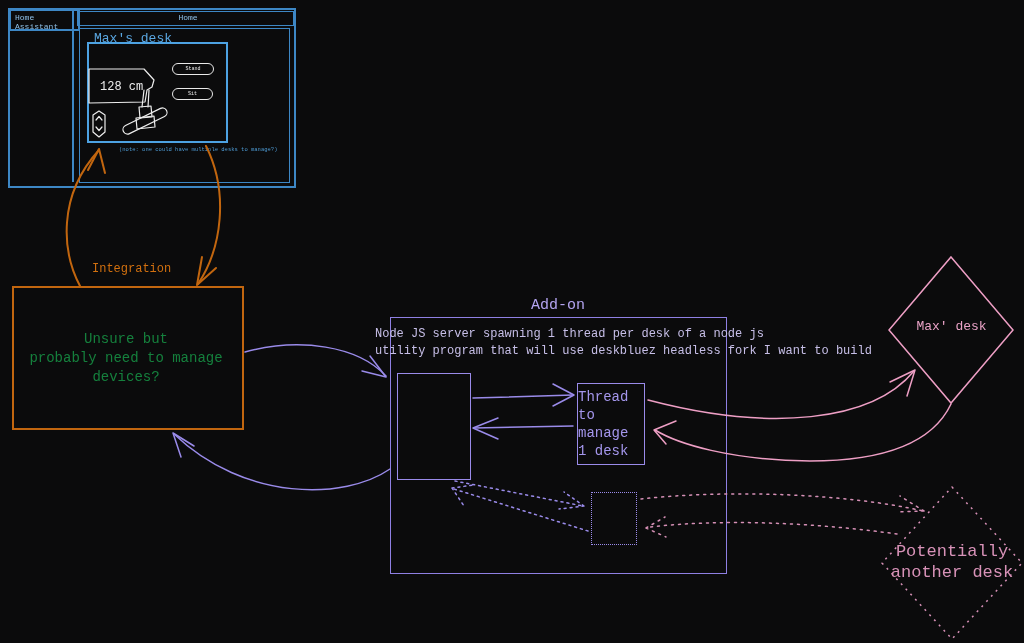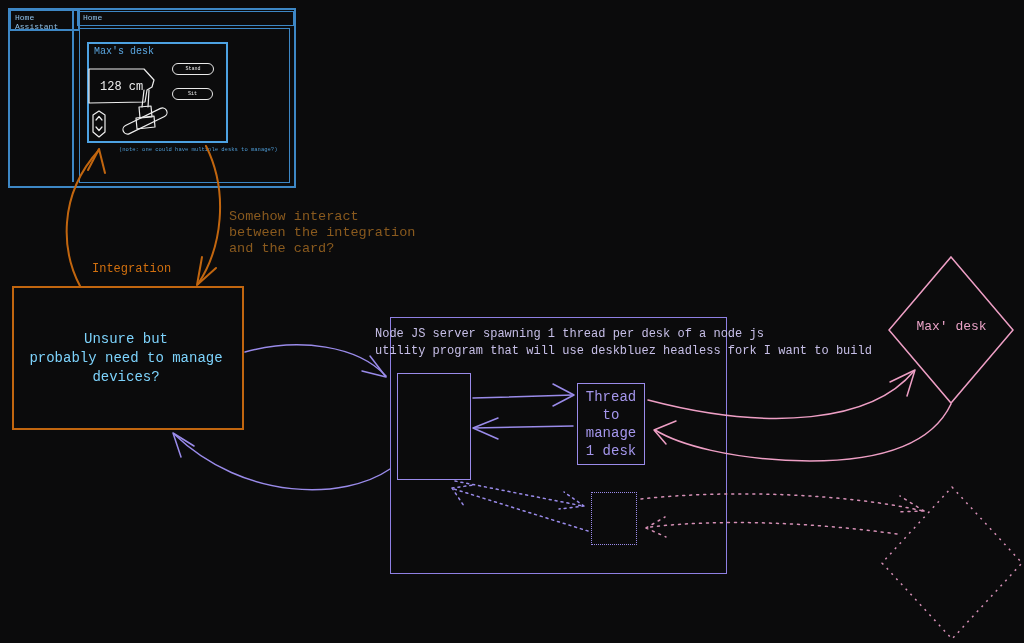--- a/index.html
+++ b/index.html
@@ -9,47 +9,47 @@
   }
   .abs { position:absolute; }
   svg.layer { position:absolute; left:0; top:0; pointer-events:none; }
 
   
   .ha-frame   { left:8px; top:8px; width:284px; height:176px; border:2px solid #3d87c5; }
   .ha-title   { left:9px; top:9px; width:63px; height:16px; border:2px solid #3d87c5;
                 color:#8fc0e8; font-size:8px; padding:2px 0 0 4px; }
   .ha-divider { left:72px; top:9px; width:2px; height:173px; background:#3d87c5; }
   .ha-tab     { left:77px; top:11px; width:210px; height:12px; border:1.5px solid #3d87c5;
-                color:#8fc0e8; font-size:8px; padding:1px 0 0 5px; }
+                color:#8fc0e8; font-size:8px; padding:1px 0 0 5px;text-align:center; }
   .ha-content { left:79px; top:28px; width:209px; height:153px; border:1.5px solid #3d87c5; }
   .ha-card    { left:87px; top:42px; width:137px; height:97px; border:2px solid #4da2e2; }
-  .card-title { left:94px; top:46px; color:#5aa6e0; font-size:10px; }
+  .card-title { left:94px; top:31px; color:#5aa6e0; font-size:13px; }
   .height-val { left:100px; top:80px; color:#ededed; font-size:12px; }
   .pill       { border:1px solid #e9e9e9; border-radius:6px; color:#e9e9e9;
                 font-size:5px; text-align:center; }
   .pill-stand { left:172px; top:63px; width:40px; height:10px; line-height:10px; }
   .pill-sit   { left:172px; top:88px; width:39px; height:10px; line-height:10px; }
   .ha-note    { left:119px; top:146px; color:#4e9bd4; font-size:5.5px; }
 
   
   .int-label  { left:92px; top:262px; color:#d2700f; font-size:12px; }
   .int-box    { left:12px; top:286px; width:228px; height:140px; border:2px solid #c2660f; }
-  .int-body   { left:12px; top:330px; width:228px; text-align:center; color:#7dd3fc;
+  .int-body   { left:12px; top:330px; width:228px; text-align:center; color:#15803d;
                 font-size:14px; line-height:19px; white-space:pre-line; }
   .annotation { left:229px; top:209px; color:#8a5a1e; font-size:13.5px; line-height:16px;
                 white-space:pre-line; }
 
   
   .addon-label { left:390px; top:297px; width:336px; text-align:center; color:#b3a4f0; font-size:15px; }
   .addon-box   { left:390px; top:317px; width:335px; height:255px; border:1.5px solid #8f80e4; }
   .addon-desc  { left:375px; top:326px; color:#c7bfe8; font-size:12px; line-height:17px;
                  white-space:pre-line; }
   .server-rect { left:397px; top:373px; width:72px; height:105px; border:1.5px solid #9a8bea; }
   .thread-box  { left:577px; top:383px; width:66px; height:80px; border:1.5px solid #9a8bea;
-                 display:flex; align-items:center; justify-content:center; text-align:center;
+                 display:flex; align-items:center; justify-content:center; 
                  color:#a496ec; font-size:14px; line-height:18px; }
   .dot-square  { left:591px; top:492px; width:44px; height:51px; border:1.5px dotted #9a8bea; }
 
   
   .max-desk-label  { left:889px; top:319px; width:125px; text-align:center; color:#e9a2c6; font-size:13px; }
   .pot-desk-label  { left:890px; top:541px; width:124px; text-align:center; color:#d892b8;
                      font-size:17px; line-height:21px; }
 </style>
 </head>
 <body>
@@ -66,32 +66,31 @@
   <div class="abs height-val">128 cm</div>
   <div class="abs pill pill-stand">Stand</div>
   <div class="abs pill pill-sit">Sit</div>
   <div class="abs ha-note">(note: one could have multiple desks to manage?)</div>
 
   <div class="abs int-label">Integration</div>
   <div class="abs int-box"></div>
   <div class="abs int-body">Unsure but
 probably need to manage
 devices?</div>
-  <div class="abs annotation">Somehow interact
-between the integration
-and the card?</div>
 
+  <div class="abs addon-label">Add-on</div>
   <div class="abs addon-box"></div>
   <div class="abs addon-desc">Node JS server spawning 1 thread per desk of a node js
 utility program that will use deskbluez headless fork I want to build</div>
   <div class="abs server-rect"></div>
   <div class="abs thread-box">Thread to manage 1 desk</div>
   <div class="abs dot-square"></div>
 
   <div class="abs max-desk-label">Max' desk</div>
+  <div class="abs pot-desk-label">Potentially another desk</div>
 
   <svg class="layer" width="1024" height="643" viewBox="0 0 1024 643" fill="none">
 
     <g stroke="#ededed" stroke-width="1.2" stroke-linejoin="round" stroke-linecap="round">
       <path d="M89 69 L144 69 L154 80 L152 87 L147 90 L145 102 L89 103 Z"></path>
       <path d="M144 90 L142 107 M149 90 L148 107"></path>
       <path d="M139 107 L151 106 L152 117 L140 118 Z"></path>
       <path d="M136 118 L154 116 L155 127 L137 129 Z"></path>
       <rect x="-24" y="-4.5" width="48" height="9" rx="4.5" transform="translate(145 121) rotate(-26)"></rect>
     </g>

